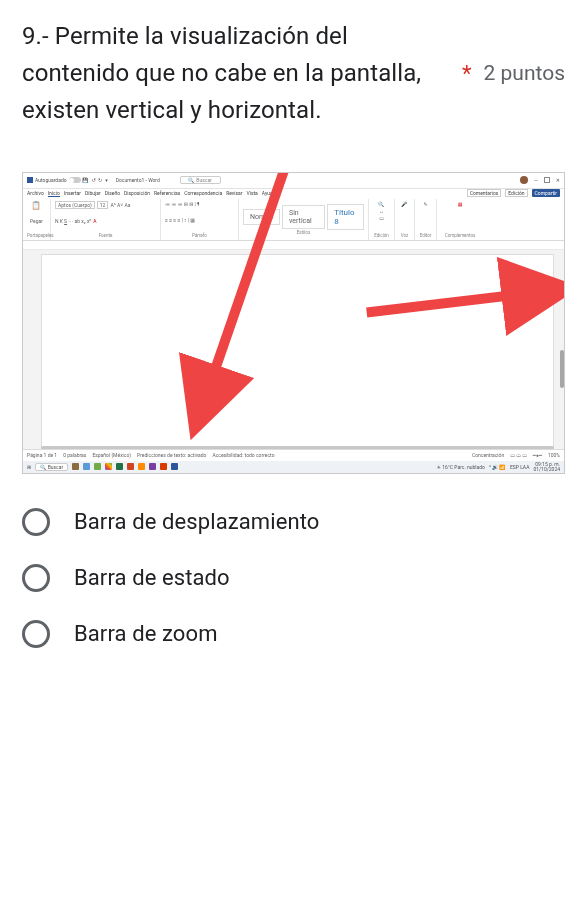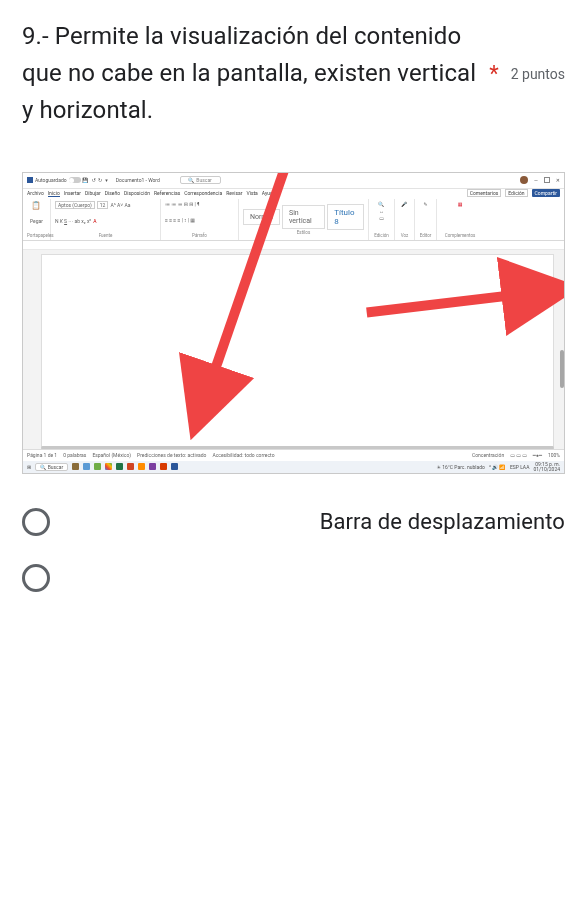--- a/index.html
+++ b/index.html
@@ -24,21 +24,21 @@
   }
   .required-star {
     color: #d93025;
     font-size: 22px;
     margin-left: 4px;
     margin-right: 4px;
     line-height: 1.5;
   }
   .points {
     color: #5f6368;
-    font-size: 14px;
+    font-size: 21px;
     line-height: 1.6;
     white-space: nowrap;
   }
   .image-frame {
     width: 543px;
     height: 302px;
     margin-top: 42px;
     margin-bottom: 20px;
     border: 1px solid #c9c9c9;
     background: #f3f3f3;
@@ -129,21 +129,20 @@
     position:absolute; inset:0; pointer-events:none;
   }
   
   .options { margin-top: 14px; }
   .option {
     display: flex;
     align-items: center;
     gap: 24px;
     padding: 14px 0 14px 0;
     cursor: pointer;
-    justify-content: space-between;
   }
   .radio {
     width: 28px; height: 28px;
     border: 3px solid #5f6368;
     border-radius: 50%;
     flex-shrink: 0;
   }
   .option-label {
     font-size: 22px;
     color: #202124;
@@ -317,14 +316,19 @@
   </svg>
 </div>
 
 <div class="options">
   <div class="option">
     <div class="radio"></div>
     <div class="option-label">Barra de desplazamiento</div>
   </div>
   <div class="option">
     <div class="radio"></div>
+    <div class="option-label">Barra de estado</div>
+  </div>
+  <div class="option">
+    <div class="radio"></div>
+    <div class="option-label">Barra de zoom</div>
   </div>
 </div>
 
 </body></html>

